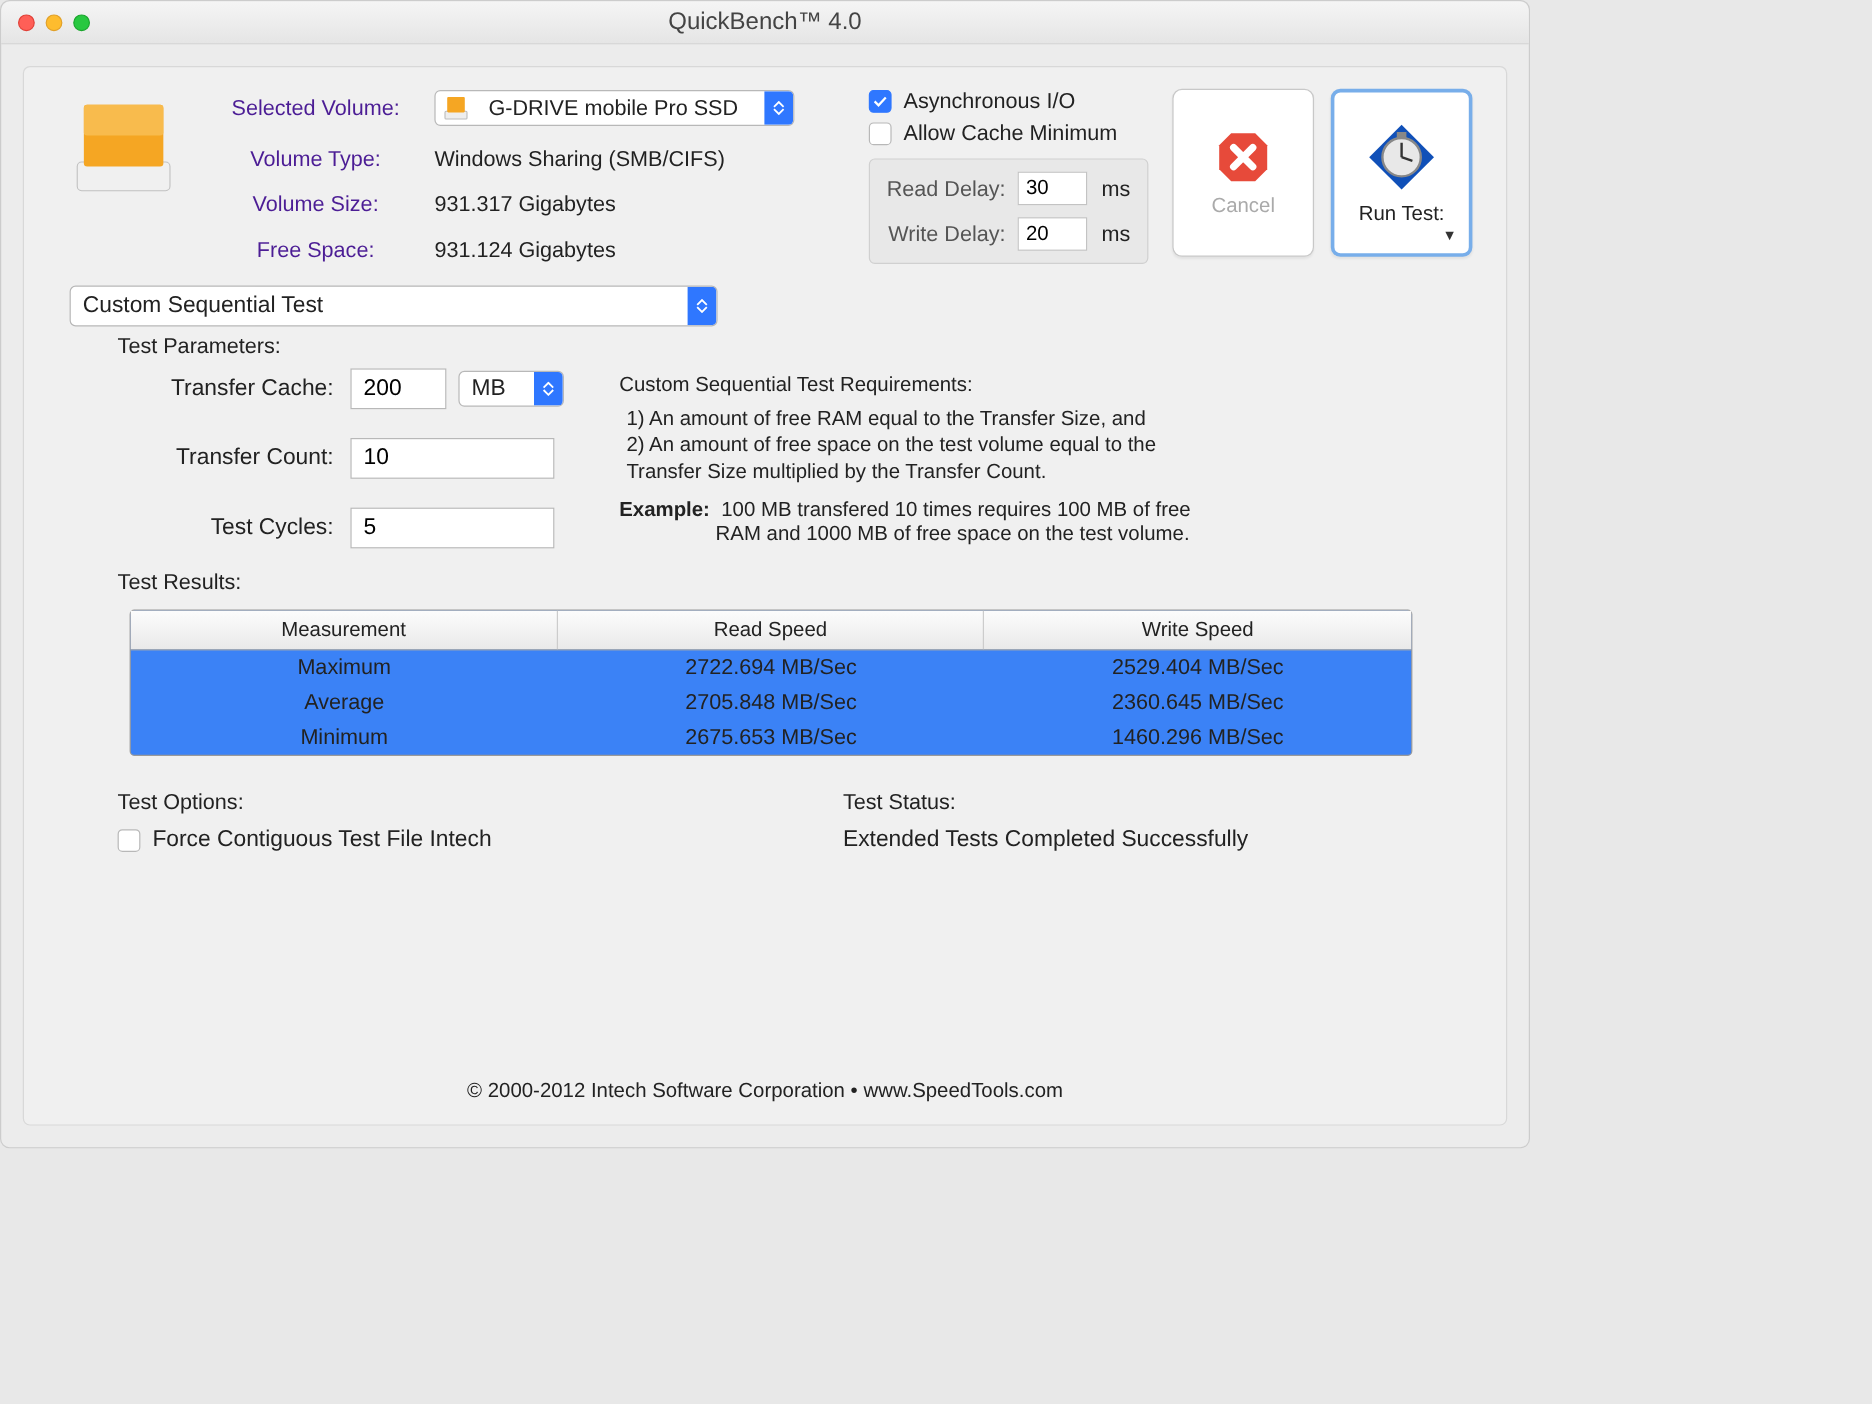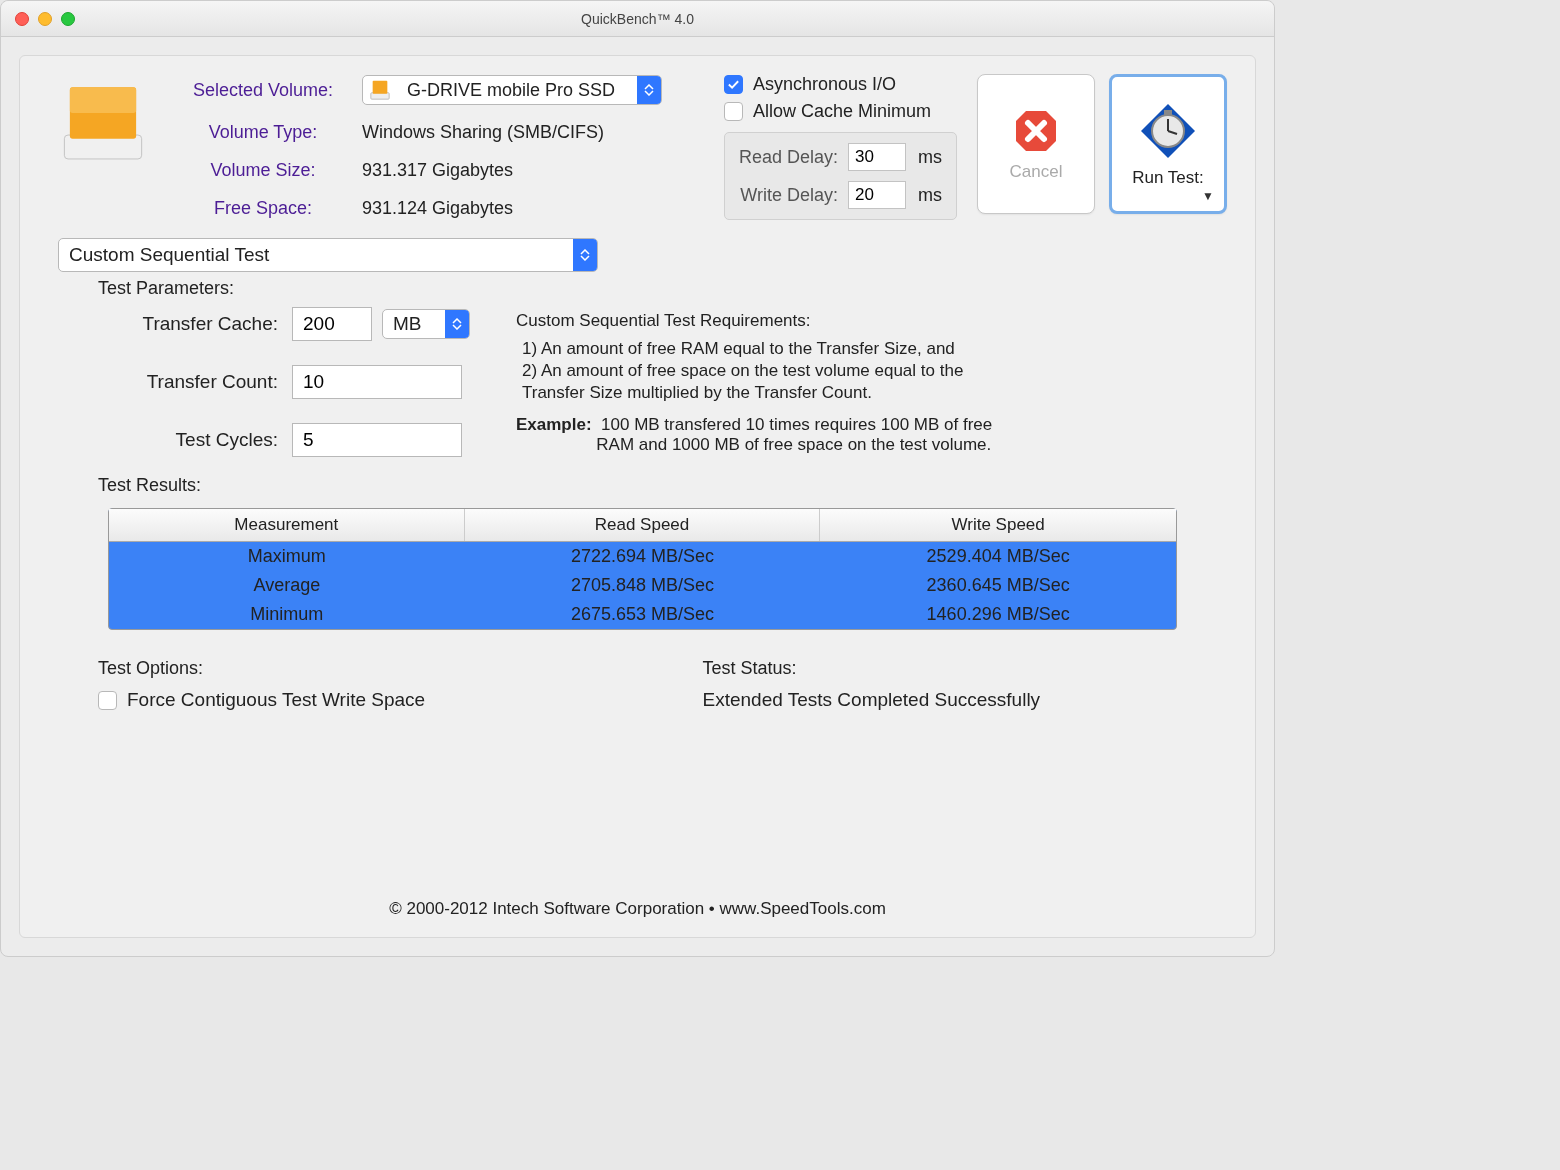--- a/index.html
+++ b/index.html
@@ -32,21 +32,21 @@
 }
 .traffic-lights {
   display: flex;
   gap: 9px;
   padding-left: 14px;
 }
 .tl { width: 14px; height: 14px; border-radius: 50%; }
 .tl-close { background: #ff5f57; border: 0.5px solid #e14138; }
 .tl-min { background: #febc2e; border: 0.5px solid #e1a028; }
 .tl-max { background: #28c840; border: 0.5px solid #1ca62e; }
-.title { position: absolute; left: 0; right: 0; text-align: center; font-size: 14px; color: #444; }
+.title { position: absolute; left: 0; right: 0; text-align: center; font-size: 20px; color: #444; }
 .content { flex: 1; padding: 18px; }
 .panel {
   background: #f0f0f0;
   border: 1px solid #d8d8d8;
   border-radius: 6px;
   padding: 18px 28px 18px 28px;
   height: 100%;
   display: flex;
   flex-direction: column;
 }
@@ -302,21 +302,21 @@
           <div>2675.653 MB/Sec</div>
           <div>1460.296 MB/Sec</div>
         </div>
       </div>
 
       <div class="bottom-row">
         <div class="col">
           <div class="hdr">Test Options:</div>
           <div class="chk-row" style="font-size:19px">
             <div class="chkbox"></div>
-            <span>Force Contiguous Test Write Space</span>
+            <span>Force Contiguous Test File Intech</span>
           </div>
         </div>
         <div class="col">
           <div class="hdr">Test Status:</div>
           <div style="font-size:19px">Extended Tests Completed Successfully</div>
         </div>
       </div>
 
       <div class="footer">© 2000-2012 Intech Software Corporation • www.SpeedTools.com</div>
     </div>

